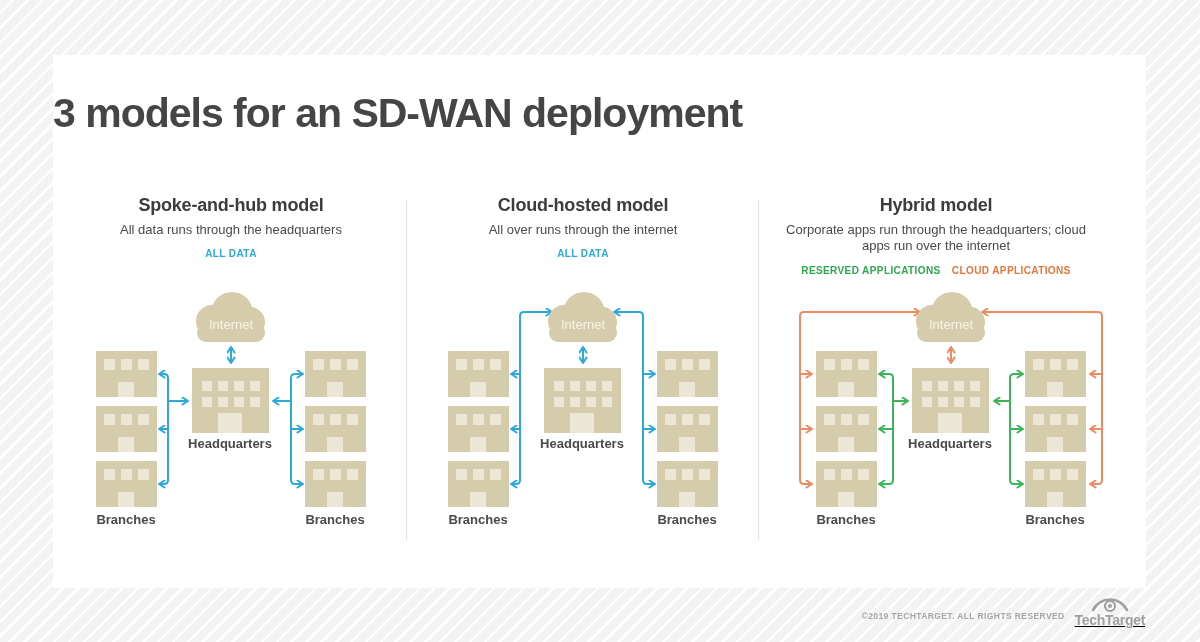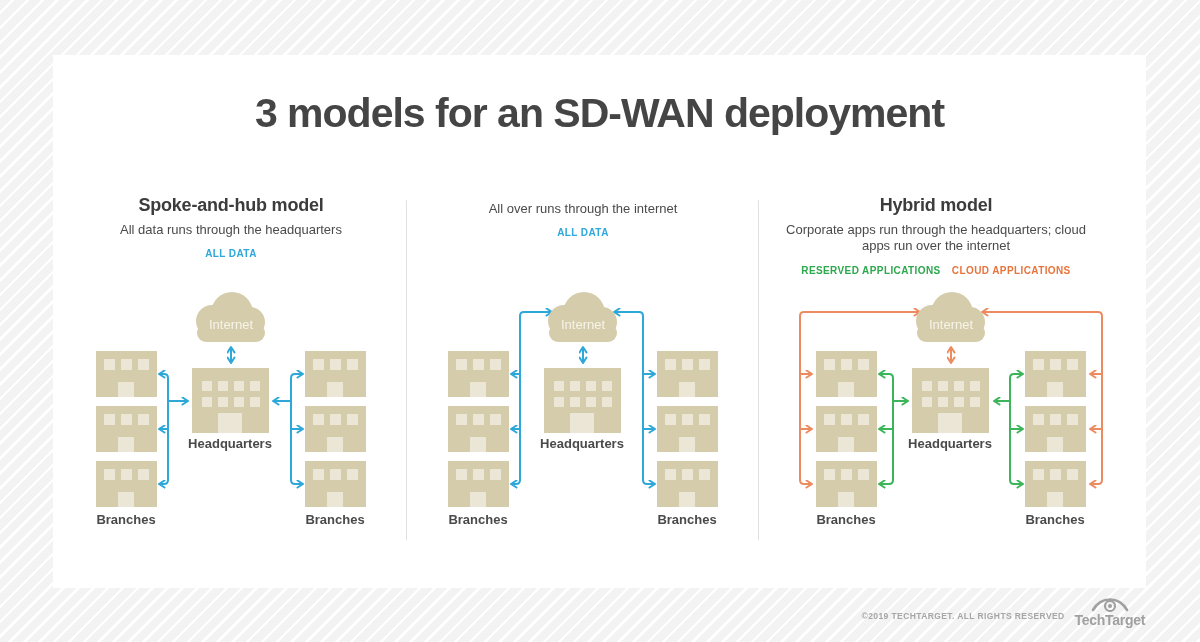--- a/index.html
+++ b/index.html
@@ -13,21 +13,21 @@
   body{
     font-family:"Liberation Sans", sans-serif;
     background:repeating-linear-gradient(135deg,#f3f3f3 0,#f3f3f3 8px,#ffffff 8px,#ffffff 10.5px);
     position:relative;
   }
   .card{
     position:absolute;left:53px;top:55px;width:1093px;height:533px;
     background:#ffffff;
   }
   .main-title{
-    text-align:center;padding-top:37px;
+    padding-top:37px;
     font-size:41px;line-height:1.05;font-weight:700;color:var(--ink);
     letter-spacing:-1px;
   }
   .model-header{position:absolute;top:140px;text-align:center;}
   .model-header h2{font-size:18px;font-weight:700;color:#3c3c3c;letter-spacing:-0.2px;}
   .model-subtitle{font-size:13px;color:var(--label);margin-top:6px;line-height:1.25;}
   .model-tags{margin-top:10px;font-size:10px;font-weight:700;letter-spacing:0.4px;}
   .model-tags .tag{display:inline-block;}
   .model-tags .tag + .tag{margin-left:8px;}
   .tag-blue{color:var(--blue);}
@@ -47,39 +47,40 @@
   .cloud-lbl{font-size:13px;fill:var(--cloud_text);}
   .ln{fill:none;stroke-width:2;stroke-linecap:butt;stroke-linejoin:round;}
   .ln-b{stroke:var(--blue);} .ln-g{stroke:var(--green);} .ln-o{stroke:var(--orange);}
   .mk{fill:none;stroke-width:2;stroke-linecap:round;stroke-linejoin:round;}
   .mk-b{stroke:var(--blue);} .mk-g{stroke:var(--green);} .mk-o{stroke:var(--orange);}
   .footer{
     position:absolute;top:594px;right:55px;
     display:flex;align-items:flex-end;gap:10px;
   }
   .copyright{font-size:8.5px;font-weight:700;letter-spacing:0.4px;color:#a6a6a6;padding-bottom:6px;}
-  .brand{display:flex;flex-direction:column;align-items:center;line-height:1;}
+  .brand{display:flex;flex-direction:column;align-items:center;line-height:1;text-decoration:underline;}
   .brand-name{font-size:14px;font-weight:700;color:var(--footer);letter-spacing:-0.3px;margin-top:1px;}
 </style>
 </head>
 <body>
 
 <div class="card">
 
   <h1 class="main-title">3 models for an SD-WAN deployment</h1>
 
   <div class="model-header hdr-1">
     <h2>Spoke-and-hub model</h2>
     <p class="model-subtitle">All data runs through the headquarters</p>
     <div class="model-tags">
       <span class="tag tag-blue">ALL DATA</span>
     </div>
   </div>
 
   <div class="model-header hdr-2">
+    <h2>Cloud-hosted model</h2>
     <p class="model-subtitle">All over runs through the internet</p>
     <div class="model-tags">
       <span class="tag tag-blue">ALL DATA</span>
     </div>
   </div>
 
   <div class="model-header hdr-3">
     <h2>Hybrid model</h2>
     <p class="model-subtitle">Corporate apps run through the headquarters; cloud apps run over the internet</p>
     <div class="model-tags">

